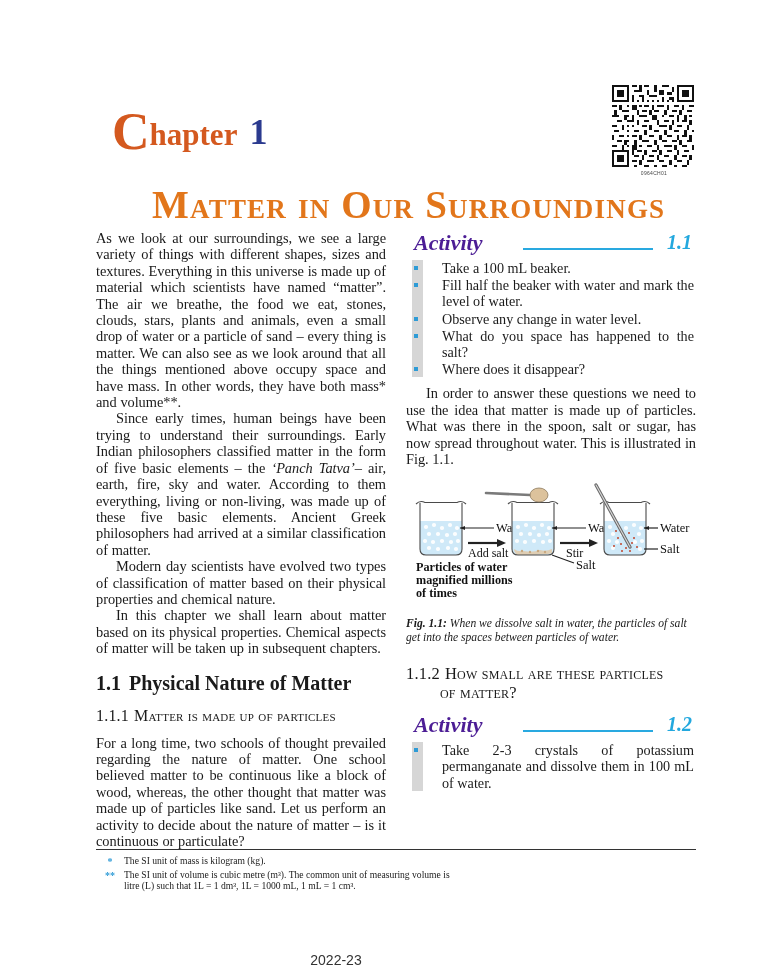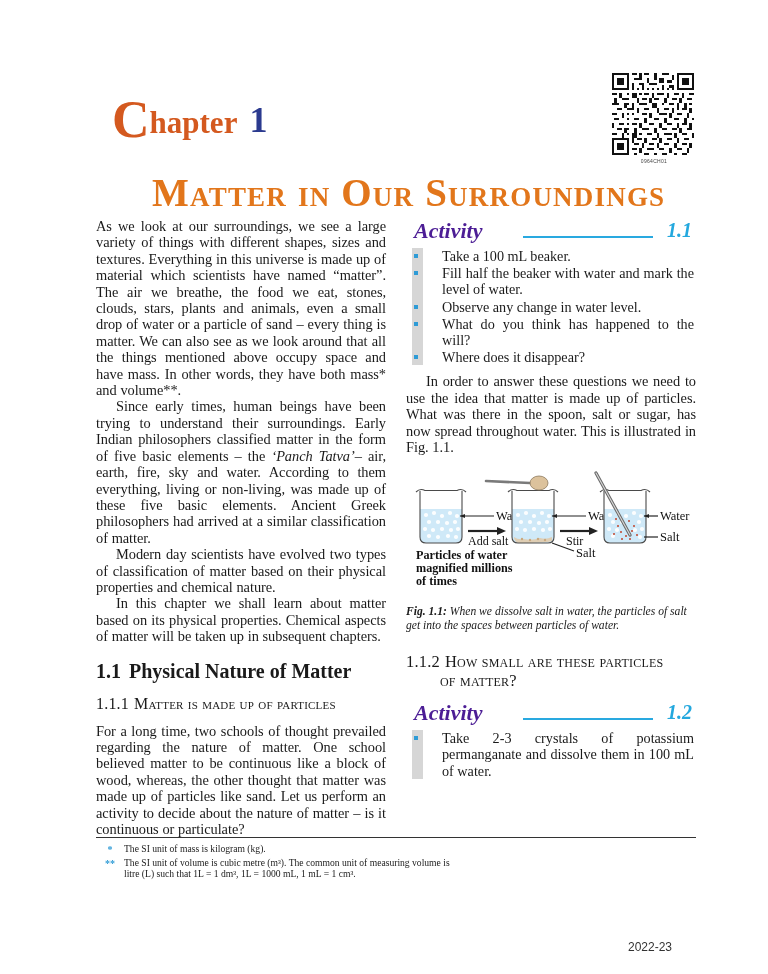--- a/index.html
+++ b/index.html
@@ -7,20 +7,21 @@
     width:768px;height:974px;
     background:#ffffff;
     font-family:"Liberation Serif", serif;
     color:#1a1a1a;
     position:relative;
     overflow:hidden;
   }
   .page{
     position:absolute;inset:0;
     padding:16px;
+    margin-top:12px;
   }
 
   
   .header{position:relative;height:200px;}
 
   .chapter-line{
     position:absolute;left:96px;top:78px;
     white-space:nowrap;
   }
   .chap-c{
@@ -156,22 +157,22 @@
     display:flex;font-size:9.6px;line-height:11.6px;
     margin-bottom:1px;
   }
   .fn-mark{
     color:#2E9BD6;width:28px;flex:0 0 28px;text-align:center;
     font-weight:bold;font-size:10px;padding-top:1px;
   }
   .fn-text{flex:1;}
 
   .page-footer{
-    position:absolute;left:0;top:940px;width:672px;text-align:right;
-    font-size:12px;color:#333;font-family:"Liberation Sans", sans-serif;
+    position:absolute;left:0;top:940px;width:672px;text-align:center;
+    font-size:14px;color:#333;font-family:"Liberation Sans", sans-serif;
   }
 </style>
 </head>
 <body>
 
 <div class="page">
 
   <div class="header">
 
     <div class="chapter-line">
@@ -386,21 +387,21 @@
           <span class="activity-word">Activity</span>
           <span class="activity-rule"></span>
           <span class="activity-no">1.1</span>
         </div>
         <div class="activity-list">
           <div class="act-band"></div>
           <ul class="acts">
             <li>Take a 100 mL beaker.</li>
             <li>Fill half the beaker with water and mark the level of water.</li>
             <li>Observe any change in water level.</li>
-            <li>What do you think has happened to the will?</li>
+            <li>What do you space has happened to the salt?</li>
             <li>Where does it disappear?</li>
           </ul>
         </div>
       </div>
 
       <p class="body indent" style="margin-top:8px;">In order to answer these questions we need to use the idea that matter is made up of particles. What was there in the spoon,  salt or sugar, has now spread throughout water. This is  illustrated in Fig. 1.1.</p>
 
       <div class="figure">
         <svg width="290" height="132" viewBox="0 0 290 132">
           <defs>

